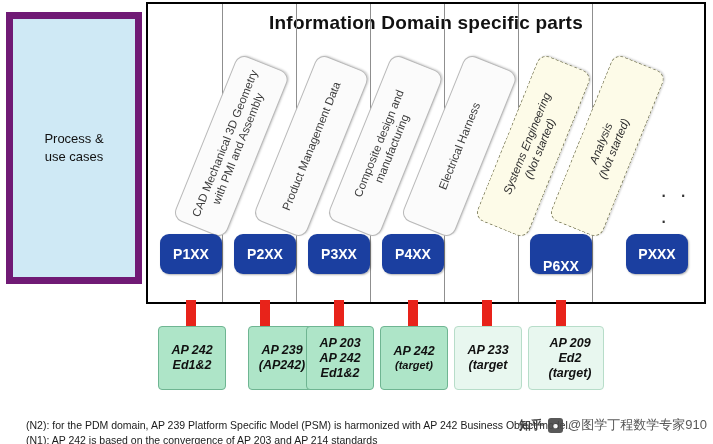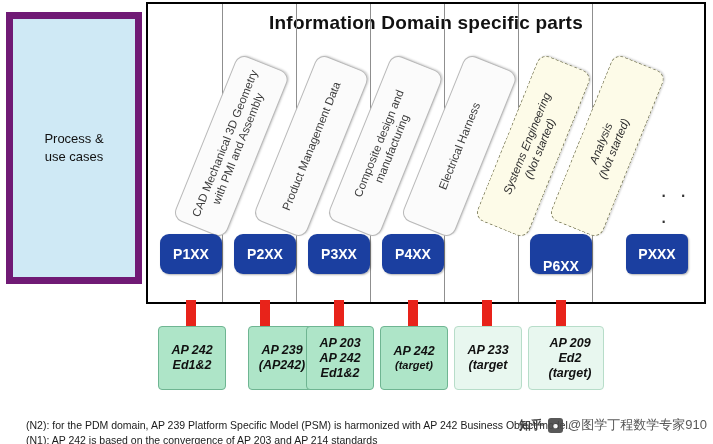--- a/index.html
+++ b/index.html
@@ -255,21 +255,21 @@
   </div>
   <div class="p-box" style="left:308px;">
     <span>P3XX</span>
   </div>
   <div class="p-box" style="left:382px;">
     <span>P4XX</span>
   </div>
   <div class="p-box" style="left:530px;align-items:flex-end;">
     <span>P6XX</span>
   </div>
-  <div class="p-box" style="left:626px;border-radius:6px;">
+  <div class="p-box" style="left:626px;">
     <span>PXXX</span>
   </div>
 
   <svg class="arrow" style="left:177px; top:300px;" viewBox="0 0 28 44">
     <polygon points="9,0 19,0 19,26 27,26 14,43 1,26 9,26" fill="#e8231a"></polygon>
   </svg>
   <svg class="arrow" style="left:251px; top:300px;" viewBox="0 0 28 44">
     <polygon points="9,0 19,0 19,26 27,26 14,43 1,26 9,26" fill="#e8231a"></polygon>
   </svg>
   <svg class="arrow" style="left:325px; top:300px;" viewBox="0 0 28 44">

